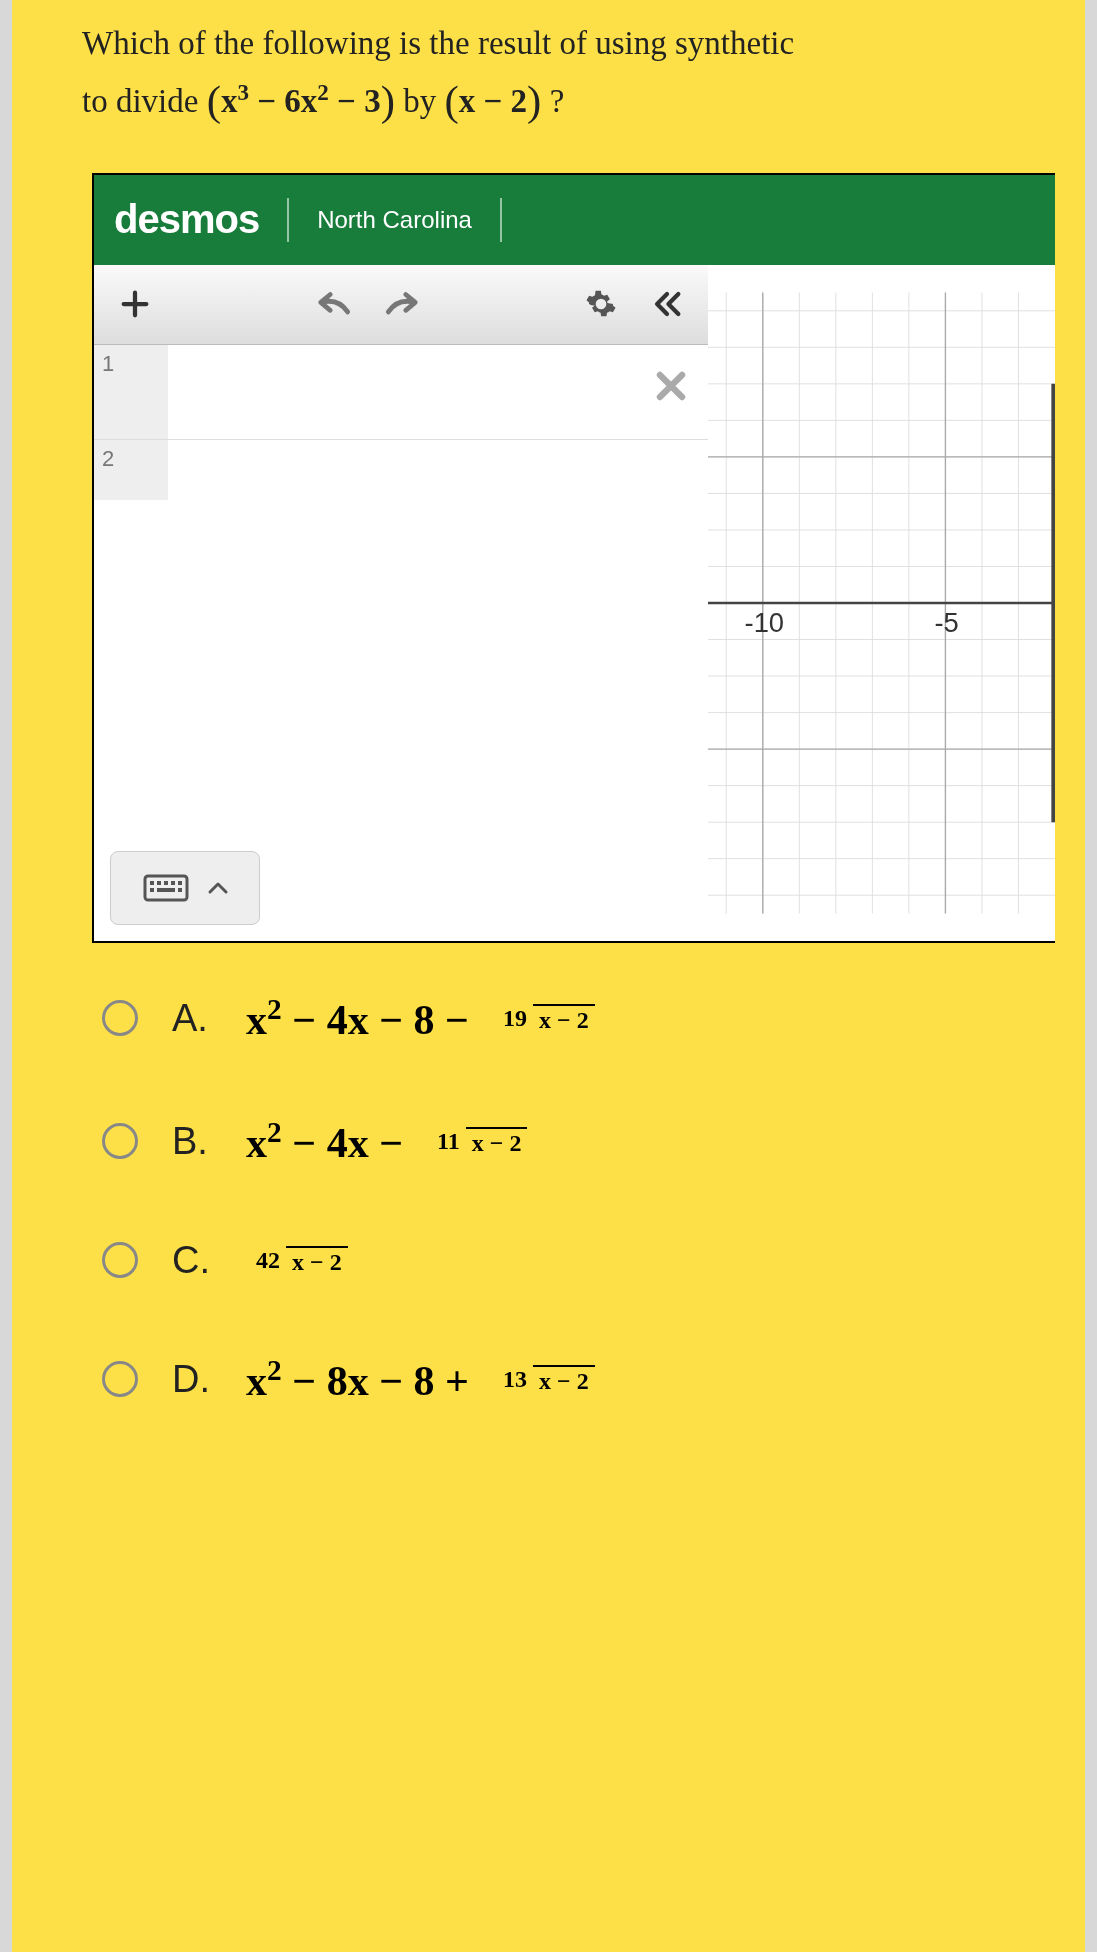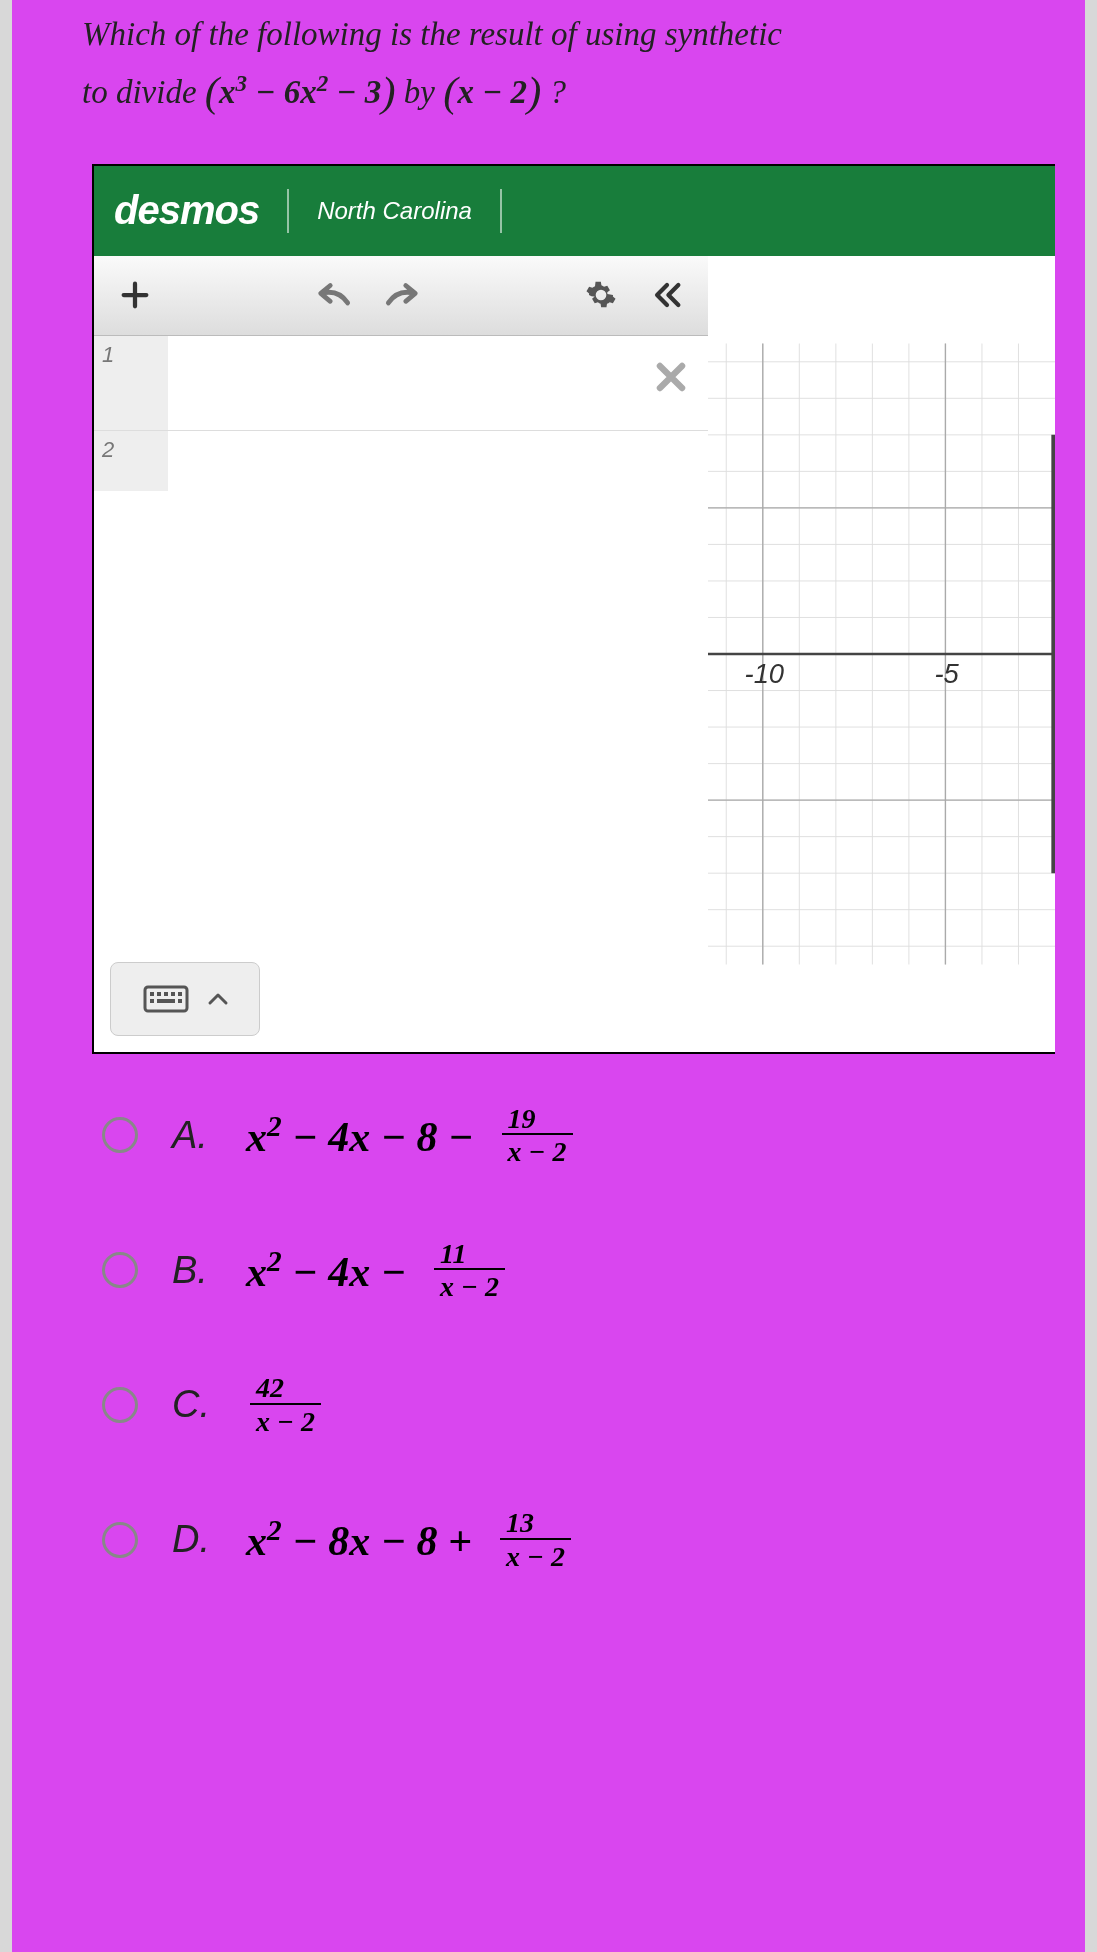--- a/index.html
+++ b/index.html
@@ -12,25 +12,24 @@
   }
   .page-container {
     background: #fff;
     border-left: 12px solid #d8d8d8;
     border-right: 12px solid #d8d8d8;
     width: 100%;
     height: 100%;
     padding: 0;
   }
   .inner {
-    background: #d946ef;
+    background: #fde047;
     height: 100%;
-    padding: 10px 30px 30px 70px;
+    padding: 19px 30px 30px 70px;
     overflow: hidden;
-    font-style: italic;
   }
   .question-text {
     font-size: 33px;
     line-height: 1.5;
     color: #222;
     margin-bottom: 40px;
   }
   .math-inline {
     font-family: 'Times New Roman', serif;
     font-weight: bold;
@@ -40,21 +39,21 @@
     vertical-align: super;
   }
   .paren {
     font-size: 1.3em;
     font-weight: normal;
     vertical-align: -3px;
   }
   .desmos-frame {
     border: 2px solid #000;
     border-right: none;
-    height: 890px;
+    height: 770px;
     margin-left: 10px;
     display: flex;
     flex-direction: column;
     overflow: hidden;
   }
   .desmos-header {
     background: #187d3b;
     color: #fff;
     height: 90px;
     display: flex;
@@ -176,23 +175,23 @@
   .opt-math {
     font-family: 'Times New Roman', serif;
     font-weight: bold;
     font-size: 42px;
     display: flex;
     align-items: center;
     gap: 24px;
   }
   .frac {
     display: inline-flex;
-    flex-direction: column;
-    align-items: flex-start;
-    font-size: 28px;
+    flex-direction: row;
+    align-items: center;
+    font-size: 24px;
     line-height: 1.05;
     vertical-align: middle;
     margin: 0 4px;
   }
   .frac .num { padding: 0 6px; }
   .frac .den {
     border-top: 2.5px solid #000;
     padding: 2px 6px 0;
   }
 </style>

